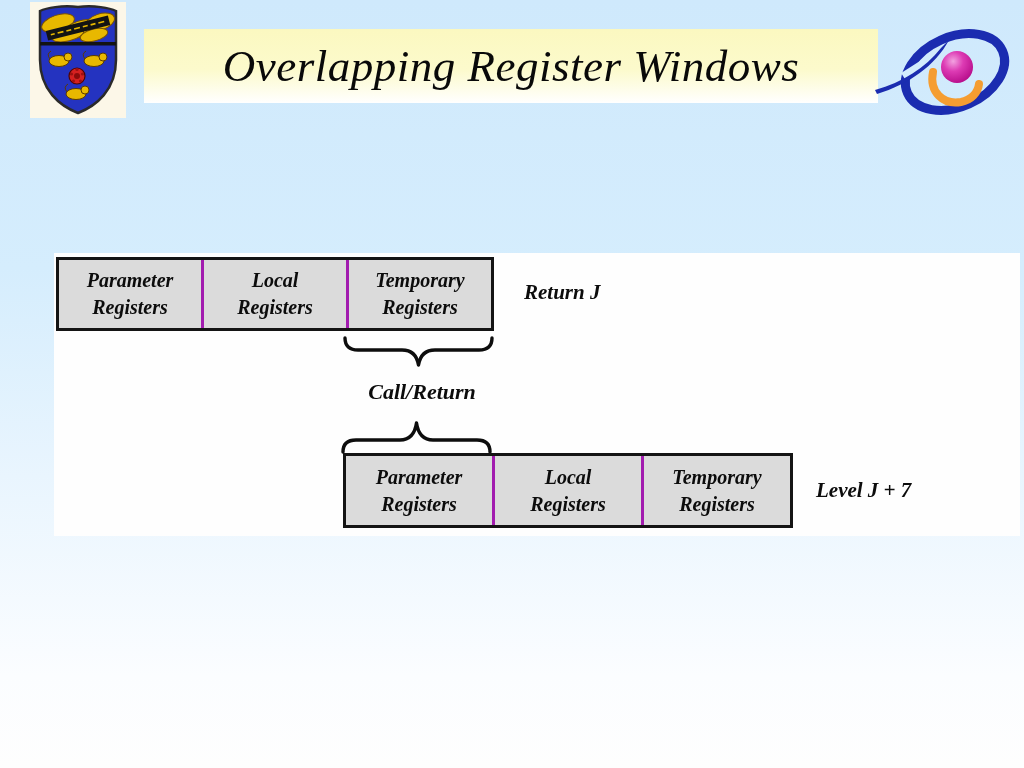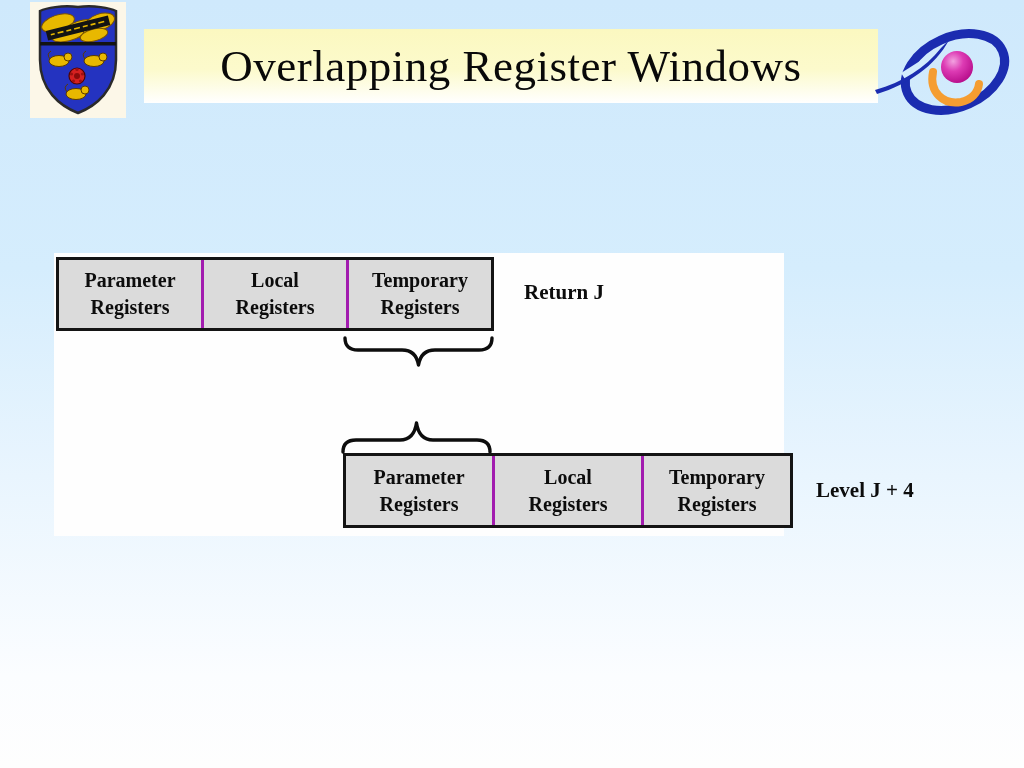--- a/index.html
+++ b/index.html
@@ -2,20 +2,21 @@
 <html><head>
 <meta charset="utf-8">
 <style>
   html,body{margin:0;padding:0;}
   .slide{
     position:relative;
     width:1024px;height:768px;
     overflow:hidden;
     background:linear-gradient(180deg,#cfe9fc 0%,#d5edfd 35%,#e9f5fe 62%,#fbfdff 88%,#fefefe 100%);
     font-family:"Liberation Serif", serif;
+    font-style:italic;
   }
 
   
   .crest-card{
     position:absolute;left:30px;top:2px;width:96px;height:116px;
     background:#fcf7e8;
   }
 
   
   .title-bar{
@@ -26,21 +27,21 @@
   .title-bar h1{
     margin:0;font-size:45px;font-weight:400;color:#090909;
     font-family:"Liberation Serif", serif;letter-spacing:0.5px;white-space:nowrap;
   }
 
   
   .logo{position:absolute;left:873px;top:10px;width:142px;height:108px;}
 
   
   .diagram-panel{
-    position:absolute;left:54px;top:253px;width:730px;height:283px;
+    position:absolute;left:54px;top:253px;width:966px;height:283px;
     background:#fefefe;
   }
 
   .reg-row{
     position:absolute;display:flex;
     border:3px solid #141414;background:#dbdbdb;box-sizing:border-box;
   }
   .reg-row.level-j{left:2px;top:4px;width:438px;height:74px;}
   .reg-row.level-j1{left:289px;top:200px;width:450px;height:75px;}
   .reg-box{
@@ -176,35 +177,36 @@
         <div>Temporary</div>
         <div>Registers</div>
       </div>
     </div>
     <div class="level-label j">Return J</div>
 
     <svg class="brace under" width="153" height="32" viewBox="0 0 153 32">
       <path d="M3,2 Q3,14 16,14 L60,14 Q74,14 76.5,29 Q79,14 93,14 L137,14 Q150,14 150,2" fill="none" stroke="#0d0d0d" stroke-width="3.4" stroke-linecap="round" stroke-linejoin="round"></path>
     </svg>
 
+    <div class="call-return">Call/Return</div>
 
     <svg class="brace over" width="153" height="36" viewBox="0 0 153 36">
       <path d="M3,34 Q3,22 16,22 L60,22 Q74,22 76.5,5 Q79,22 93,22 L137,22 Q150,22 150,34" fill="none" stroke="#0d0d0d" stroke-width="3.4" stroke-linecap="round" stroke-linejoin="round"></path>
     </svg>
 
     <div class="reg-row level-j1">
       <div class="reg-box">
         <div>Parameter</div>
         <div>Registers</div>
       </div>
       <div class="reg-box">
         <div>Local</div>
         <div>Registers</div>
       </div>
       <div class="reg-box">
         <div>Temporary</div>
         <div>Registers</div>
       </div>
     </div>
-    <div class="level-label j1">Level J + 4</div>
+    <div class="level-label j1">Level J + 7</div>
 
   </div>
 </div>
 
 </body></html>

